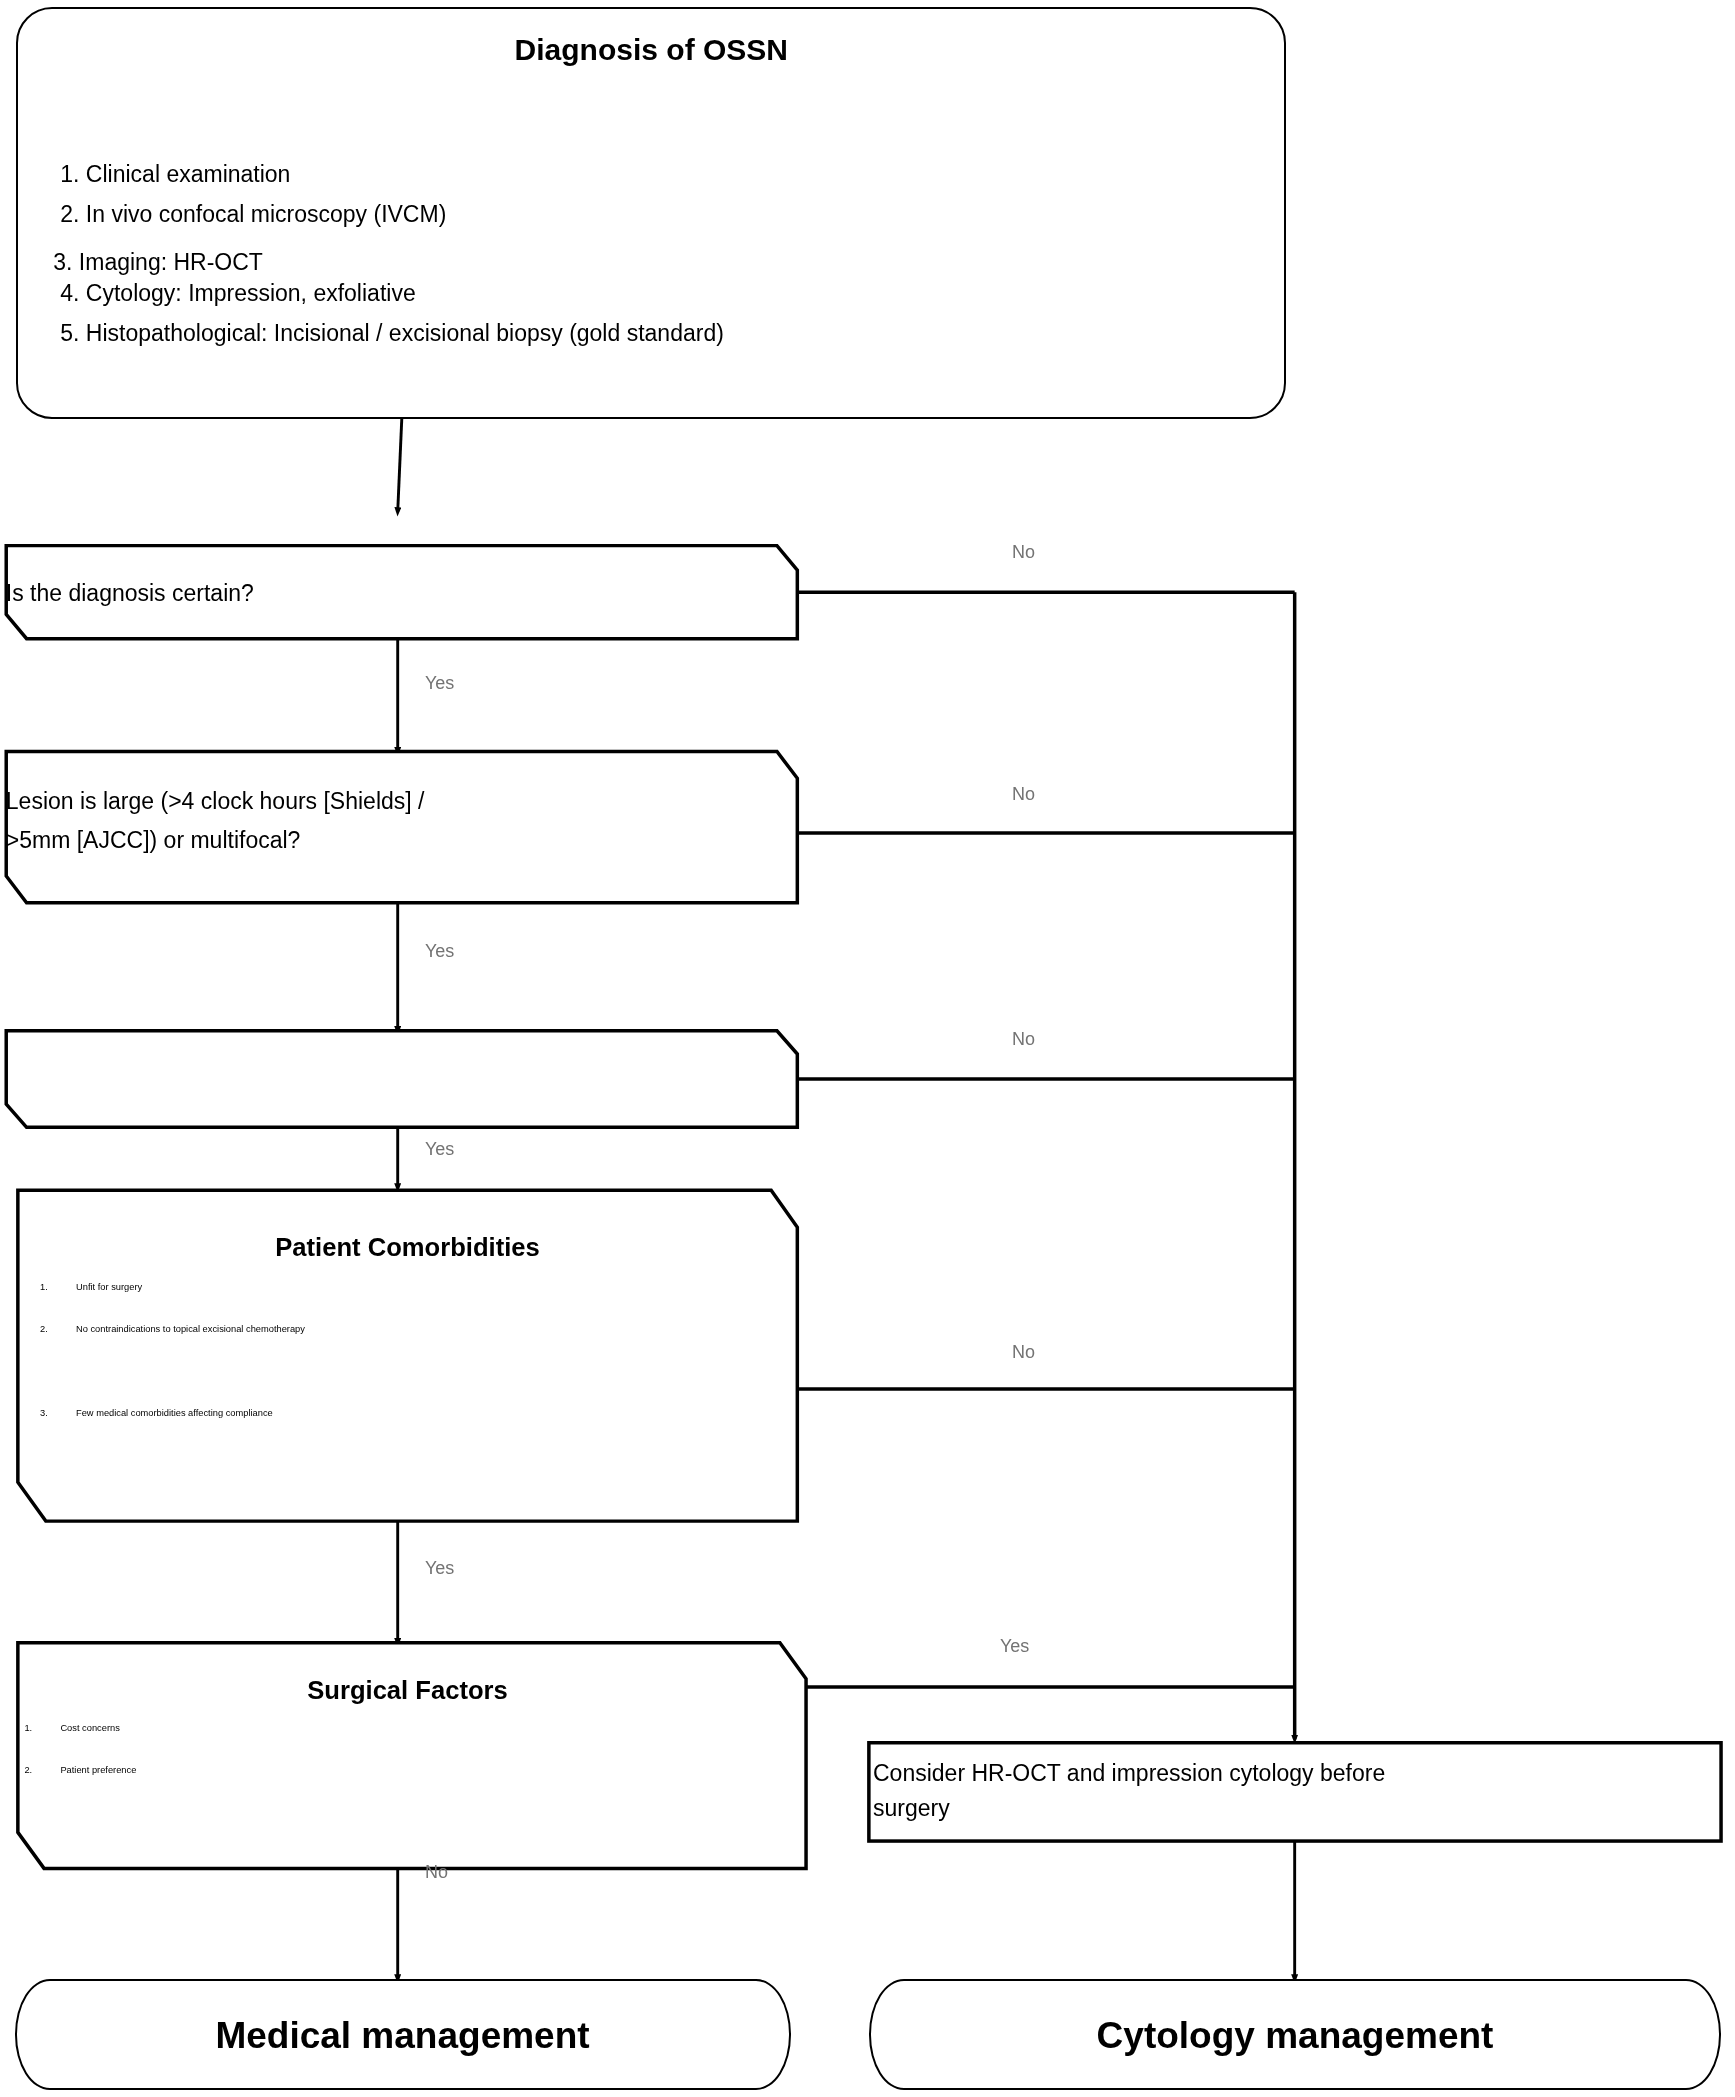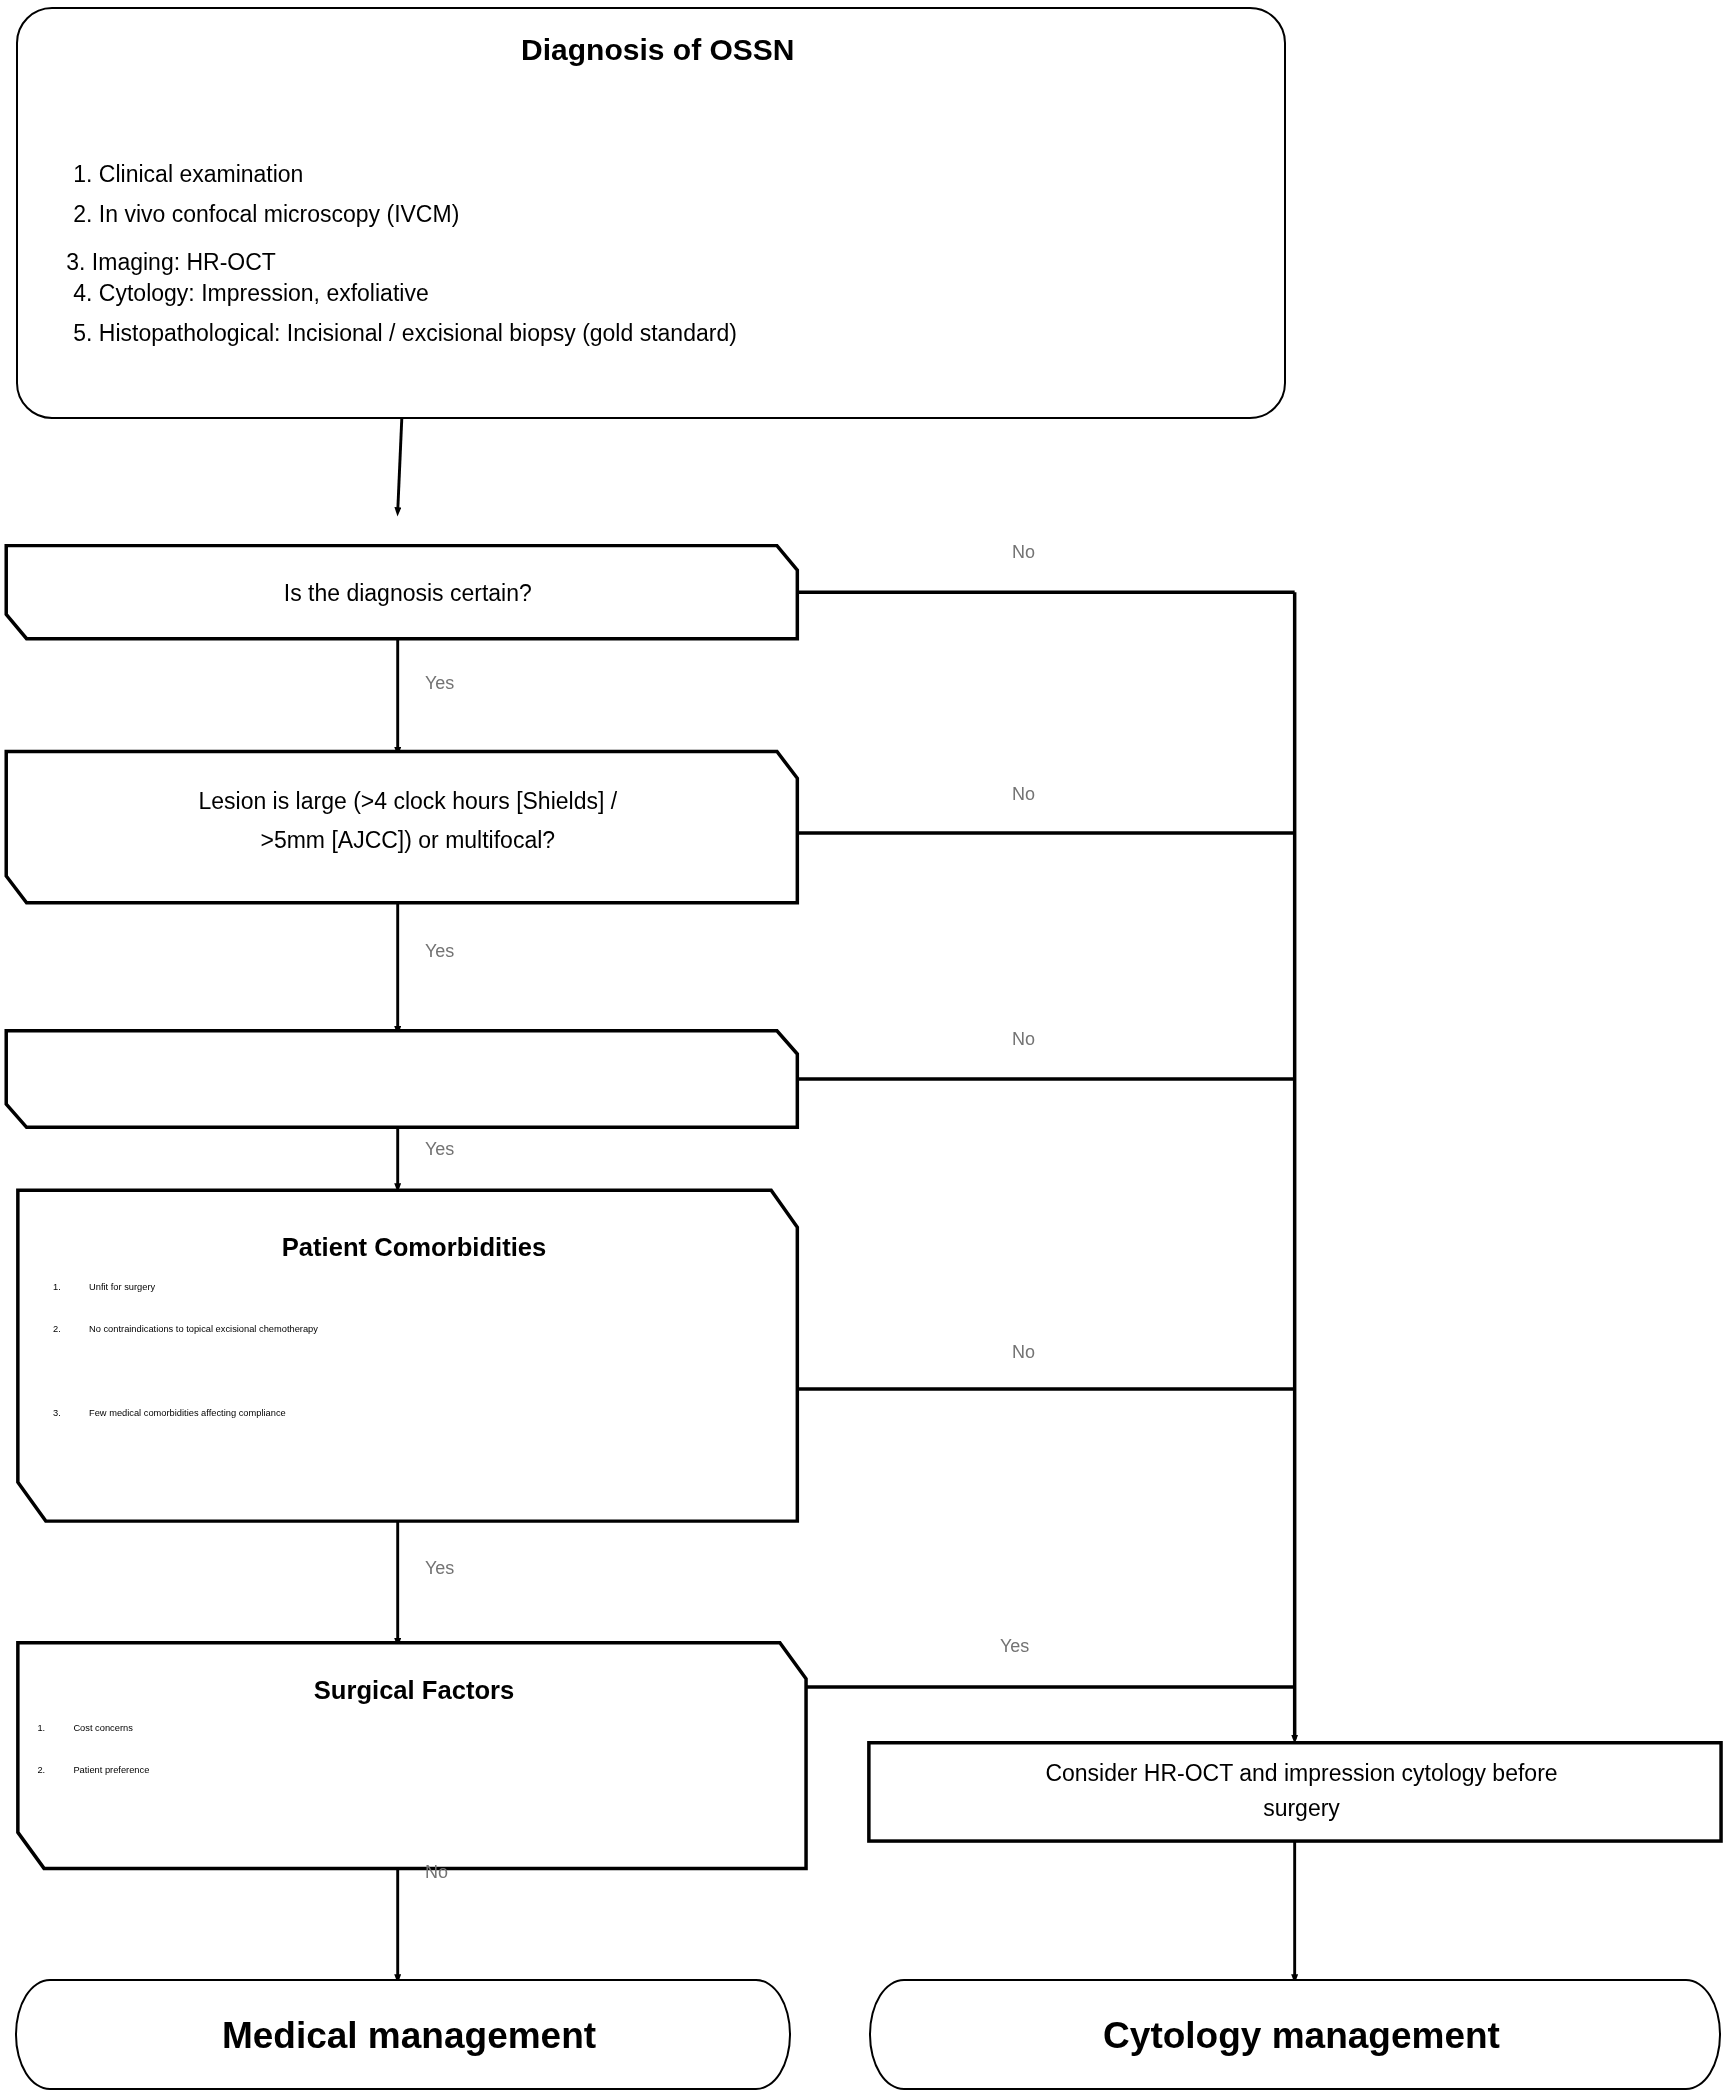--- a/index.html
+++ b/index.html
@@ -3,25 +3,25 @@
 <meta charset="utf-8">
 <style>
   html,body{margin:0;padding:0;background:#ffffff;}
   body{font-family:"Liberation Sans","DejaVu Sans",sans-serif;color:#000;}
   #canvas{position:relative;width:1736px;height:2097px;background:#fff;overflow:hidden;}
   #svg{position:absolute;left:0;top:0;width:1736px;height:2097px;}
 
   .node{position:absolute;box-sizing:border-box;}
   .node .inner{position:relative;width:100%;height:100%;box-sizing:border-box;}
 
-  .txt{position:absolute;box-sizing:border-box;padding-left:13px;}
+  .txt{position:absolute;box-sizing:border-box;}
 
   .title-c{font-size:30px;font-weight:bold;text-align:center;}
   .body-l{font-size:23px;text-align:left;line-height:1.30;}
-  .body-c{font-size:23px;text-align:center;line-height:1.30;}
+  .body-c{font-size:23px;line-height:1.30;}
   .term{font-size:37px;font-weight:bold;text-align:center;}
   .edge-lbl{position:absolute;font-size:18px;color:#737373;white-space:nowrap;}
 
   .hang{display:flex;}
   .hang .num{flex:0 0 36px;}
   .hang .tx{flex:1 1 auto;}
 </style>
 </head>
 <body>
 

